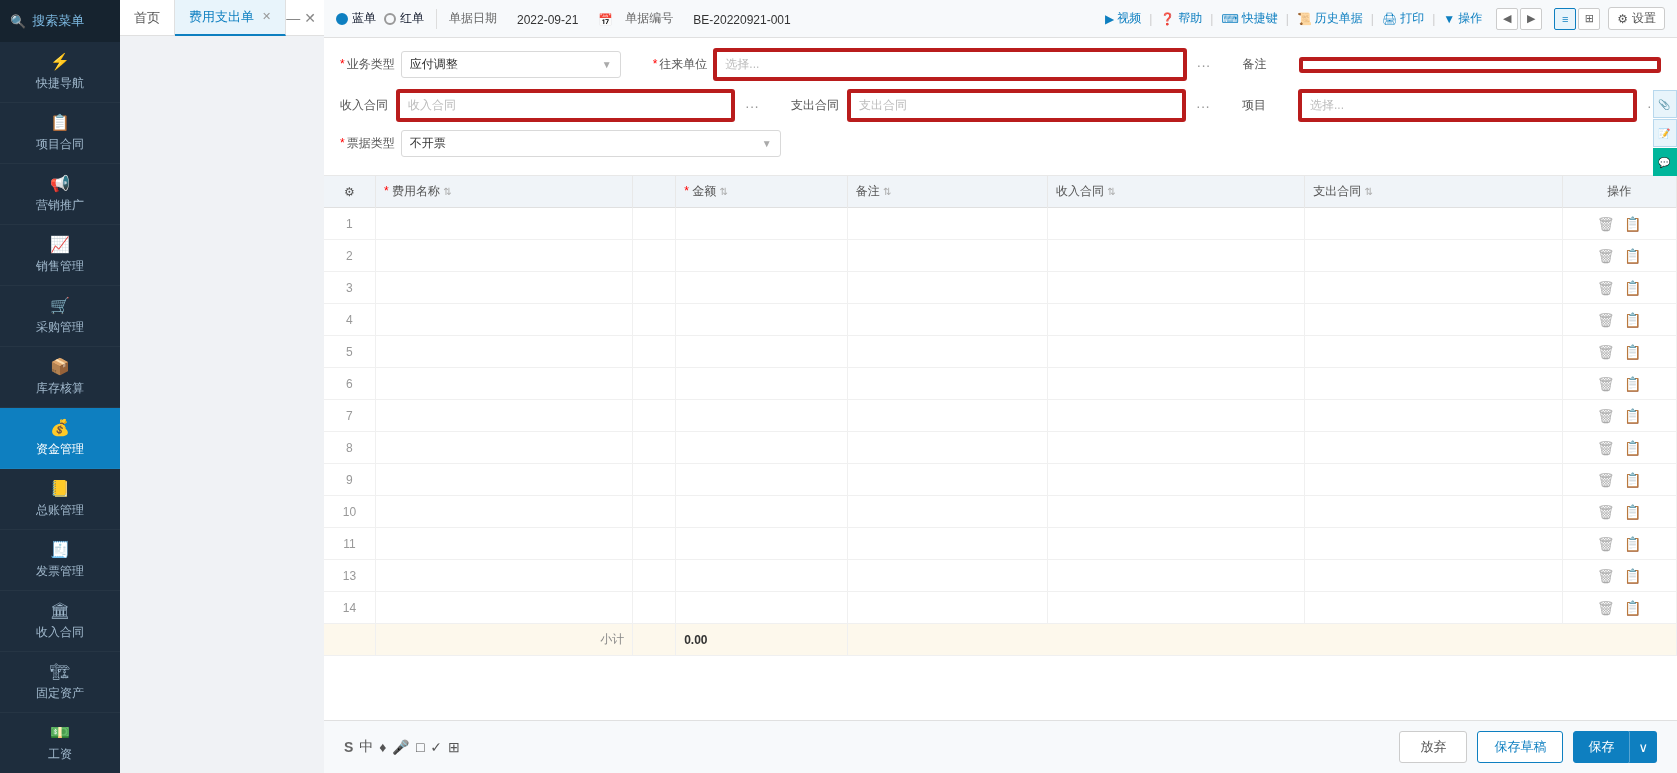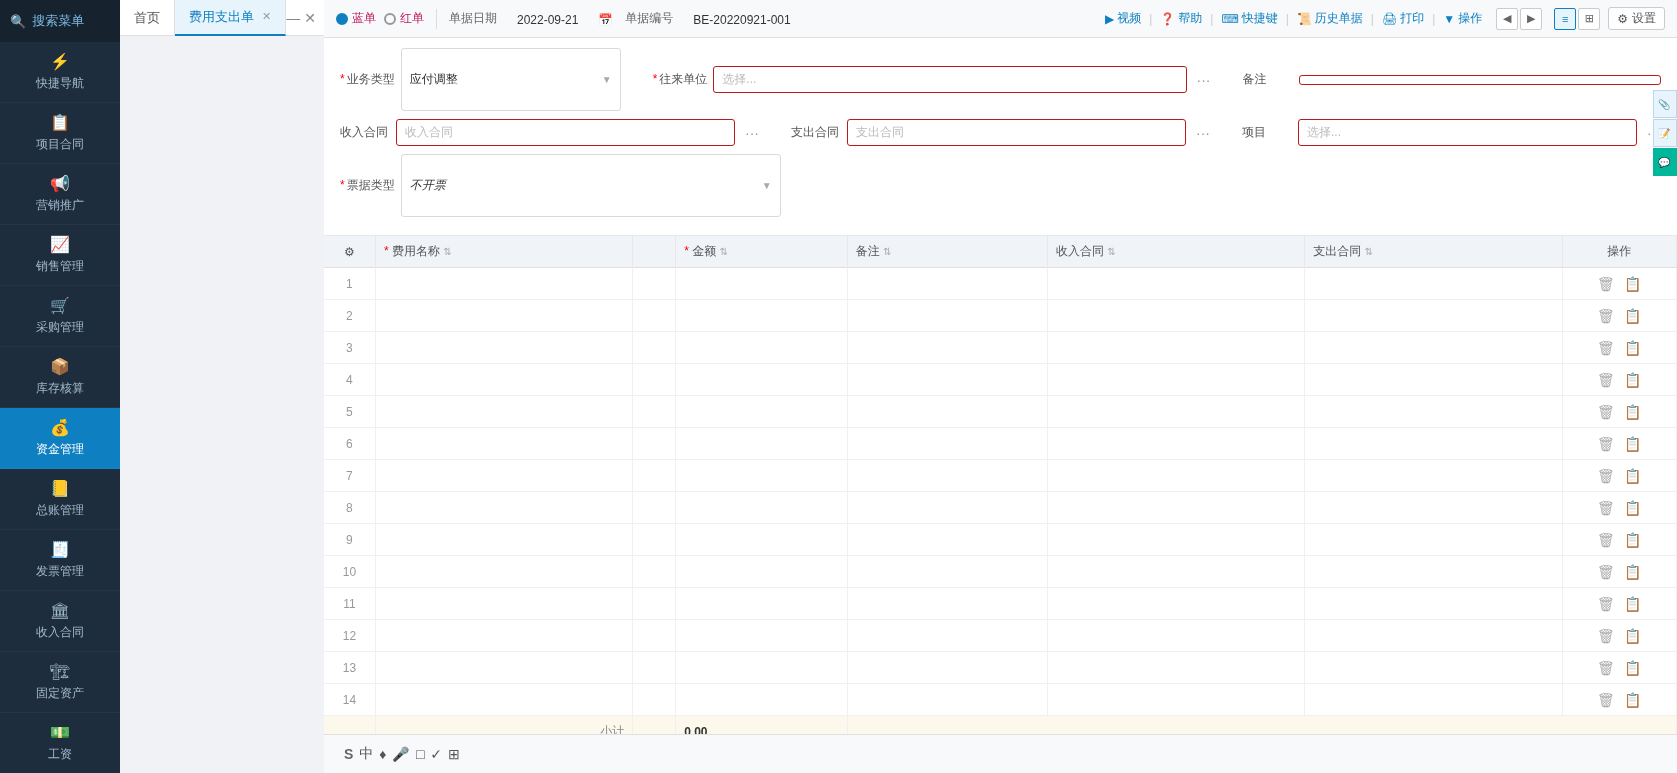--- a/index.html
+++ b/index.html
@@ -83,21 +83,21 @@
     .toolbar {
       background: #f7f9fb;
       border-bottom: 1px solid #e0e0e0;
       padding: 4px 12px;
       display: flex;
       align-items: center;
       gap: 12px;
       height: 38px;
     }
     .toolbar-group { display: flex; align-items: center; gap: 8px; }
-    .radio-item { display: flex; align-items: center; gap: 4px; font-size: 12px; color: #be185d; cursor: pointer; }
+    .radio-item { display: flex; align-items: center; gap: 4px; font-size: 12px; color: #0f172a; cursor: pointer; }
     .radio-dot { width: 12px; height: 12px; border-radius: 50%; border: 2px solid #999; display: inline-block; }
     .radio-dot.checked { border-color: #0e7fc0; background: #0e7fc0; }
     .toolbar-field { display: flex; align-items: flex-end; gap: 20px; font-size: 12px; color: #555; }
     .toolbar-field .label { color: #666; }
     .toolbar-field .value { color: #333; font-weight: 500; }
     .toolbar-separator { width: 1px; height: 20px; background: #ddd; }
     .toolbar-right { margin-left: auto; display: flex; align-items: center; gap: 8px; font-size: 12px; color: #0e7fc0; cursor: pointer; }
     .toolbar-right span { display: flex; align-items: center; gap: 3px; }
     .btn-settings {
       background: #fff;
@@ -128,39 +128,39 @@
       display: flex;
       align-items: center;
       gap: 6px;
       font-size: 12px;
       flex: 1;
     }
     .form-field .f-label { color: #555; white-space: nowrap; min-width: 50px; }
     .form-field .f-label.required::before { content: '*'; color: red; margin-right: 2px; }
     .form-field .f-input {
       flex: 1;
-      border: 1px solid #b91c1c;
+      border: 4px solid #b91c1c;
       border-radius: 3px;
       padding: 4px 8px;
       font-size: 12px;
       color: #333;
       background: #fff;
       min-width: 120px;
       max-width: 300px;
       display: flex;
       align-items: center;
       justify-content: space-between;
     }
     .form-field .f-input .placeholder { color: #bbb; }
     .form-field .dots { color: #999; font-size: 14px; cursor: pointer; margin-left: 4px; }
     .form-field .f-select {
       flex: 1;
       border: 1px solid #d9d9d9;
       border-radius: 3px;
-      padding: 22px 8px;
+      padding: 4px 8px;
       font-size: 12px;
       color: #333;
       background: #fff;
       min-width: 180px;
       max-width: 380px;
       display: flex;
       align-items: center;
       justify-content: space-between;
       cursor: pointer;
     }
@@ -450,21 +450,21 @@
           <span class="f-label">项目</span>
           <div class="f-input" style="min-width:200px;max-width:380px;">
             <span class="placeholder">选择...</span>
           </div>
           <span class="dots">···</span>
         </div>
       </div>
       <div class="form-row">
         <div class="form-field">
           <span class="f-label required">票据类型</span>
-          <div class="f-select" style="min-width:220px;max-width:380px;font-style:italic;">
+          <div class="f-select" style="min-width:220px;max-width:380px;">
             <span>不开票</span>
             <span class="arrow">▼</span>
           </div>
         </div>
       </div>
     </div>
 
     <div class="table-container">
       <table>
         <thead>
@@ -636,33 +636,20 @@
     <td></td>
     <td></td>
     <td></td>
     <td></td>
     <td class="ops-cell">
       <span class="row-icon">🗑</span>
       <span class="row-icon">📋</span>
     </td>
   </tr>
             <tr>
-    <td class="num-cell">12</td>
-    <td></td>
-    <td></td>
-    <td></td>
-    <td></td>
-    <td></td>
-    <td></td>
-    <td class="ops-cell">
-      <span class="row-icon">🗑</span>
-      <span class="row-icon">📋</span>
-    </td>
-  </tr>
-            <tr>
     <td class="num-cell">13</td>
     <td></td>
     <td></td>
     <td></td>
     <td></td>
     <td></td>
     <td></td>
     <td class="ops-cell">
       <span class="row-icon">🗑</span>
       <span class="row-icon">📋</span>
@@ -695,20 +682,28 @@
     <div class="bottom-bar">
       <div class="logo-icons">
         <span class="logo-s">S</span>
         <span style="font-size:14px;color:#555;">中</span>
         <span style="font-size:14px;color:#555;">♦</span>
         <span style="font-size:14px;color:#555;">🎤</span>
         <span style="font-size:14px;color:#555;">□</span>
         <span style="font-size:14px;color:#555;">✓</span>
         <span style="font-size:14px;color:#555;">⊞</span>
       </div>
+      <div class="bottom-right">
+        <button class="btn">放弃</button>
+        <button class="btn btn-draft">保存草稿</button>
+        <div style="display:flex;">
+          <button class="btn-save-main">保存</button>
+          <button class="btn-save-arrow">∨</button>
+        </div>
+      </div>
     </div>
 
     <div style="position:absolute;right:0;top:90px;display:flex;flex-direction:column;gap:1px;">
       <div class="float-btn" style="font-size:10px;">📎</div>
       <div class="float-btn" style="font-size:10px;">📝</div>
       <div class="float-btn green" style="font-size:10px;">💬</div>
     </div>
   </div>
 </div>
 

